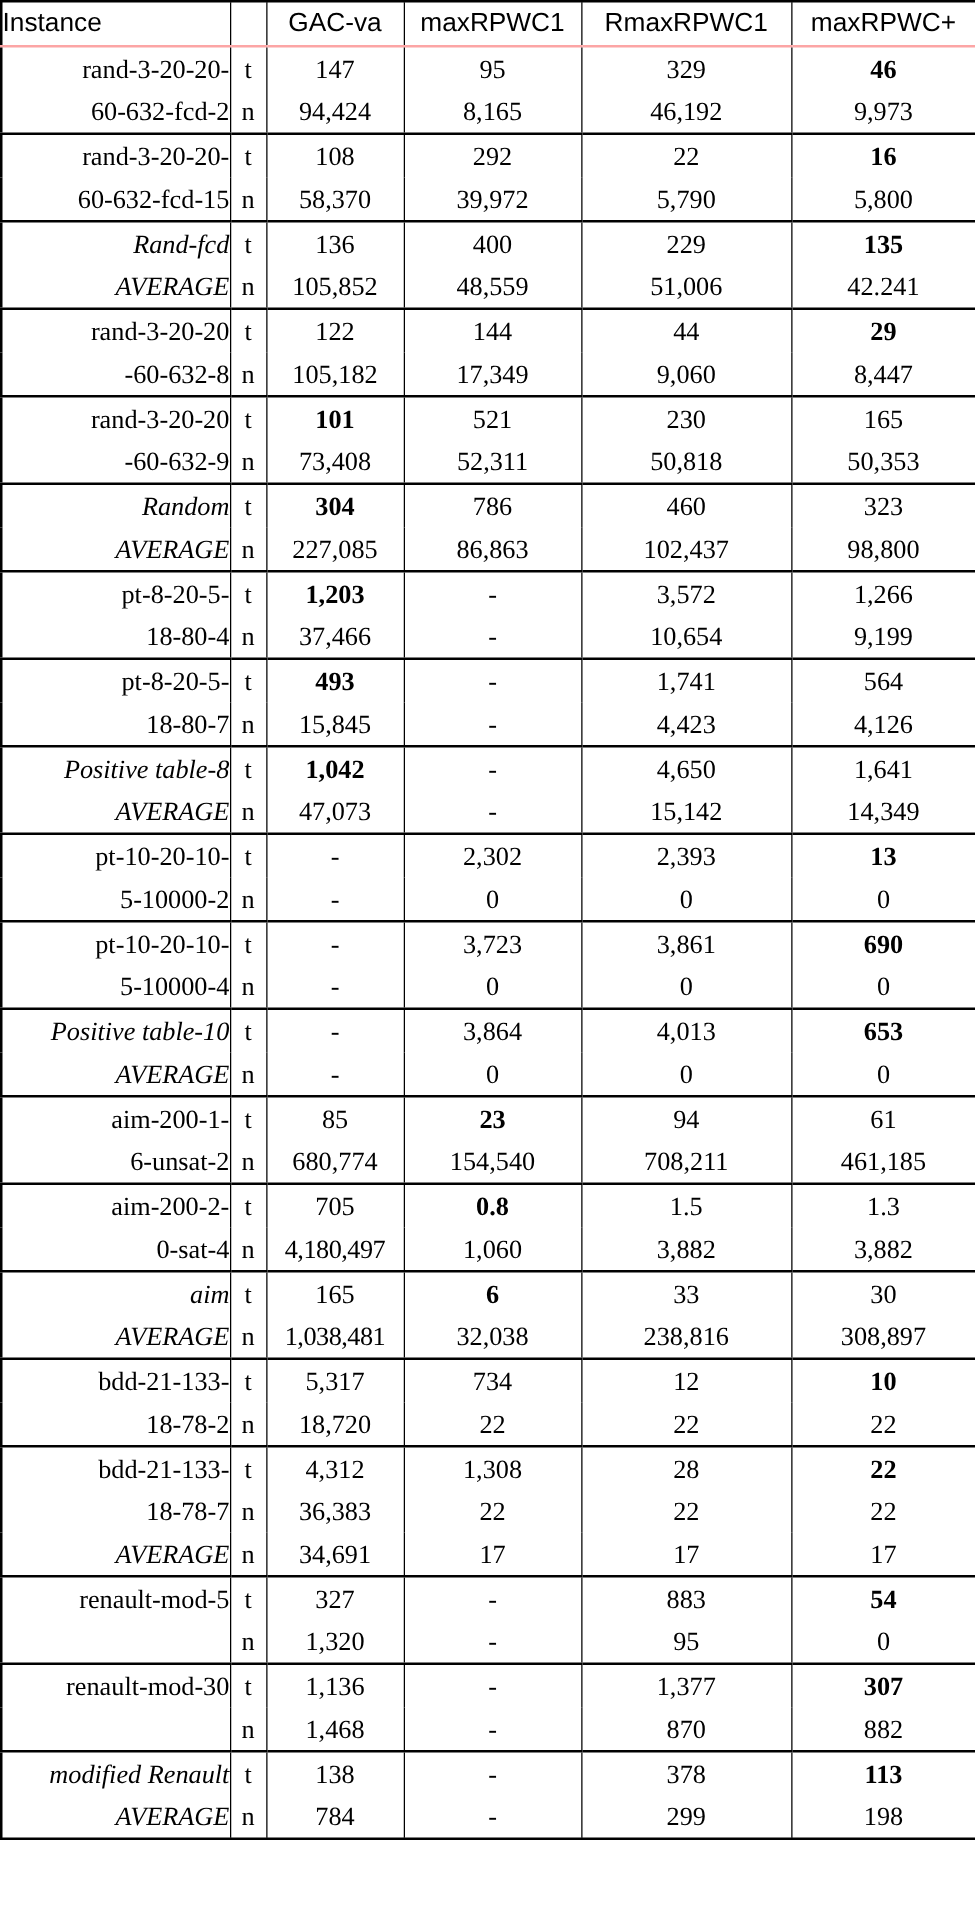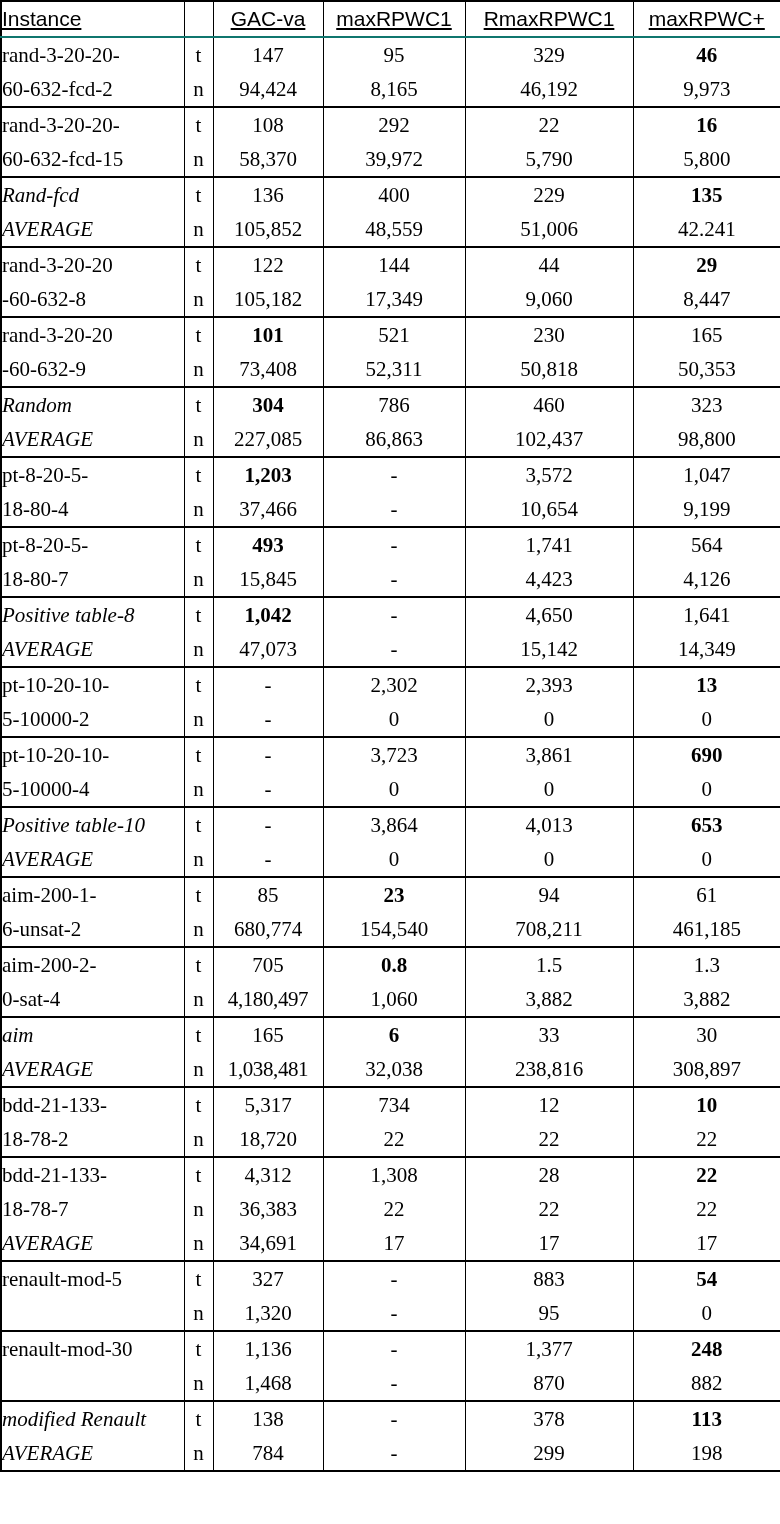--- a/index.html
+++ b/index.html
@@ -46,36 +46,35 @@
   #results-table th:last-child,
   #results-table td:last-child  { border-right: none; }
 
   
   thead th {
     font-family: "Liberation Sans", "DejaVu Sans", sans-serif;
     font-weight: normal;
     font-size: 21px;
     height: 32px;
     line-height: 32px;
-    border-bottom: 2px solid #0f766e;
+    border-bottom: 2px solid #fca5a5;
     text-align: center;
-    text-decoration: underline;
   }
   thead th.h-instance {
     text-align: left;
     padding-left: 7px;
   }
   thead th.h-blank { border-left: 1.5px solid #000; }
 
   
   tr.group-start > td { border-top: 2px solid #000; }
 
   
   td.label {
-    text-align: left;
+    text-align: right;
     padding-left: 7px;
     white-space: nowrap;
     margin-top: 20px;
   }
   td.label.avg {
     font-style: italic;
     font-weight: normal;
   }
   td.tn {
     text-align: center;
@@ -206,21 +205,21 @@
         <td class="num">86,863</td>
         <td class="num">102,437</td>
         <td class="num">98,800</td>
       </tr>
       <tr class="group-start">
         <td class="label">pt-8-20-5-</td>
         <td class="tn">t</td>
         <td class="num b">1,203</td>
         <td class="num">-</td>
         <td class="num">3,572</td>
-        <td class="num">1,047</td>
+        <td class="num">1,266</td>
       </tr>
       <tr>
         <td class="label">18-80-4</td>
         <td class="tn">n</td>
         <td class="num">37,466</td>
         <td class="num">-</td>
         <td class="num">10,654</td>
         <td class="num">9,199</td>
       </tr>
       <tr class="group-start">
@@ -406,21 +405,21 @@
         <td class="num">-</td>
         <td class="num">95</td>
         <td class="num">0</td>
       </tr>
       <tr class="group-start">
         <td class="label">renault-mod-30</td>
         <td class="tn">t</td>
         <td class="num">1,136</td>
         <td class="num">-</td>
         <td class="num">1,377</td>
-        <td class="num b">248</td>
+        <td class="num b">307</td>
       </tr>
       <tr>
         <td class="label"></td>
         <td class="tn">n</td>
         <td class="num">1,468</td>
         <td class="num">-</td>
         <td class="num">870</td>
         <td class="num">882</td>
       </tr>
       <tr class="group-start">

